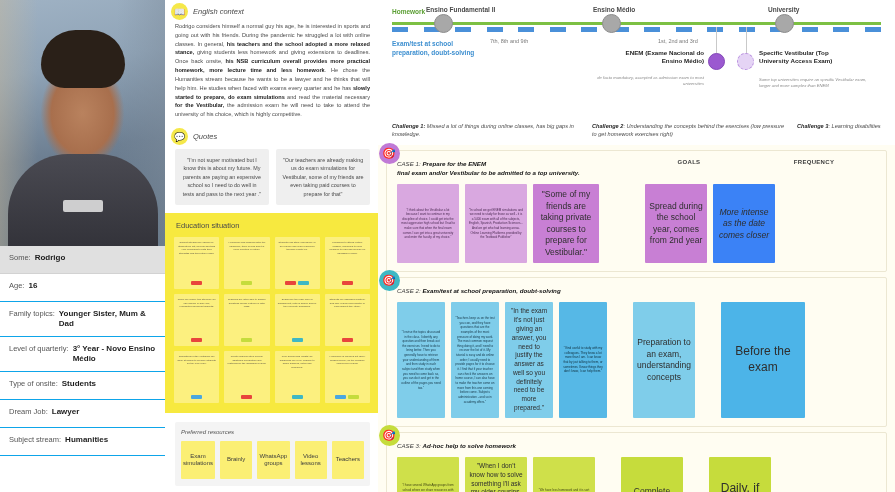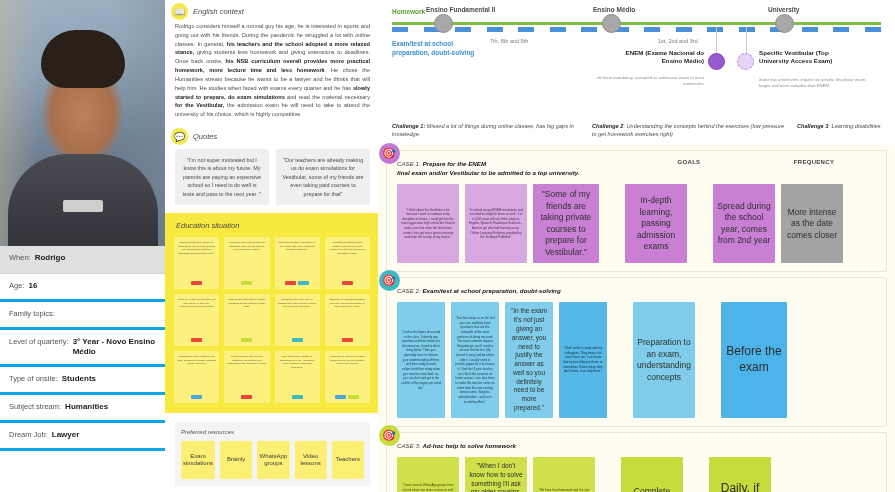--- a/index.html
+++ b/index.html
@@ -36,21 +36,21 @@
     position: absolute; left: 50%; bottom: 34px; transform: translateX(-50%);
     width: 40px; height: 12px; background: #e8e8e8; border-radius: 2px; opacity: .85;
   }
   .photo .blur-l { position: absolute; left: -10px; top: 0; width: 48px; height: 246px;
     background: linear-gradient(90deg, #c8b89a, rgba(200,184,154,0)); opacity: .55; }
   .photo .blur-r { position: absolute; right: -6px; top: 0; width: 54px; height: 246px;
     background: linear-gradient(270deg, #7f8d9c, rgba(127,141,156,0)); opacity: .5; }
 
   .persona { padding: 0; }
   .p-row {
-    border-bottom: 3px solid #0ea5e9;
+    border-bottom: 1px solid #0ea5e9;
     padding: 7px 9px;
     font-size: 7.5px;
     line-height: 1.25;
     display: flex; align-items: baseline; gap: 4px;
     min-height: 28px;
   }
   .p-row.first { background: #e0e0e0; border-bottom: 1px solid #d2d2d2; }
   .p-label { color: #555; white-space: nowrap; }
   .p-value { font-weight: bold; color: #1d1d1d; font-size: 8px; }
 
@@ -77,21 +77,21 @@
     font-size: 5.4px; line-height: 1.55; color: #4a4a4a;
     text-align: center; flex: 1;
   }
 
   .edu-panel { background: #f7e93f; padding: 8px 8px 10px 9px; position: relative; }
   .edu-panel:after {
     content: ""; position: absolute; right: -24px; top: 0;
     border-top: 140px solid transparent; border-bottom: 140px solid transparent;
     border-left: 24px solid #f7e93f;
   }
-  .edu-title { font-size: 7.5px; font-style: italic; color: #4a4a4a; margin-bottom: 7px; padding-left: 2px; }
+  .edu-title { font-size: 7.5px; color: #4a4a4a; margin-bottom: 7px; padding-left: 2px; }
   .edu-grid { display: grid; grid-template-columns: repeat(4, 1fr); gap: 5px; }
   .note {
     background: #fcf07f; border-radius: 1px; padding: 4px 3px;
     min-height: 52px; display: flex; flex-direction: column;
     justify-content: space-between; align-items: center;
   }
   .note-txt {
     font-size: 2.5px; line-height: 1.5; color: #5a5343; text-align: center;
     width: 100%; word-break: break-word;
   }
@@ -153,21 +153,21 @@
   .cards { display: flex; gap: 6px; margin-top: 7px; align-items: stretch; }
   .card { border-radius: 1px; padding: 5px 4px; display: flex;
     align-items: center; justify-content: center; text-align: center; }
   .card.q { font-size: 3px; line-height: 1.55; }
   .card.big { font-size: 8.5px; line-height: 1.35; color: #2e2e2e; }
   .card.xl { font-size: 12px; line-height: 1.3; color: #2e2e2e; }
   .gap { width: 14px; flex: none; }
 
   .p-light { background: #d9a8e0; color: #4b2a52; }
   .p-mid   { background: #c87fd4; color: #3e1f46; }
-  .p-dark  { background: #a3a3a3; color: #ffffff; }
+  .p-dark  { background: #3b82f6; color: #ffffff; font-style: italic; }
   .b-light { background: #7fcdea; color: #17384a; }
   .b-mid   { background: #56b8e6; color: #10303f; }
   .b-dark  { background: #4cb4e8; color: #0e2c3b; }
   .l-light { background: #cfe04a; color: #3f4512; }
   .l-mid   { background: #c6dc3c; color: #3a4010; }
 </style>
 </head>
 <body>
 
 <div class="board">
@@ -175,45 +175,46 @@
   <div class="col-photo">
     <div class="photo">
       <div class="blur-l"></div>
       <div class="blur-r"></div>
       <div class="hair"></div>
       <div class="torso"></div>
       <div class="stripe"></div>
     </div>
     <div class="persona">
       <div class="p-row first">
-        <span class="p-label">When:</span>
+        <span class="p-label">Some:</span>
         <span class="p-value">Rodrigo</span>
       </div>
       <div class="p-row">
         <span class="p-label">Age:</span>
         <span class="p-value">16</span>
       </div>
       <div class="p-row">
         <span class="p-label">Family topics:</span>
+        <span class="p-value">Younger Sister, Mum &amp; Dad</span>
       </div>
       <div class="p-row">
         <span class="p-label">Level of quarterly:</span>
         <span class="p-value">3° Year - Novo Ensino Médio</span>
       </div>
       <div class="p-row">
         <span class="p-label">Type of onsite:</span>
         <span class="p-value">Students</span>
       </div>
       <div class="p-row">
+        <span class="p-label">Dream Job:</span>
+        <span class="p-value">Lawyer</span>
+      </div>
+      <div class="p-row">
         <span class="p-label">Subject stream:</span>
         <span class="p-value">Humanities</span>
-      </div>
-      <div class="p-row">
-        <span class="p-label">Dream Job:</span>
-        <span class="p-value">Lawyer</span>
       </div>
     </div>
   </div>
 
   <div class="col-mid">
 
     <div class="sec-head">
       <span class="ico-badge">📖</span>
       <span class="sec-title">English context</span>
     </div>
@@ -385,21 +386,20 @@
           <b>final exam and/or Vestibular to be admitted to a top university.</b>
         </div>
         <div class="col-hdr col-goals" style="text-align:center">GOALS</div>
         <div class="col-hdr col-freq" style="text-align:center">FREQUENCY</div>
       </div>
       <div class="cards">
         <div class="card q p-light" style="width:62px">"I think about the Vestibular a lot because I want to continue in my discipline of choice. I could get into the most aggressive high school but I had to make sure that when the final exam comes I can get into a great university and enter the faculty of my choice."</div>
         <div class="card q p-light" style="width:62px">"In school we get ENEM simulations and we need to study for those as well - it is a 5400 exam with all of the subjects, English, Spanish, Production Sciences... And we get who had learning areas. Online Learning Platforms provided by the Textbook Publisher"</div>
         <div class="card big p-mid" style="width:66px">"Some of my friends are taking private courses to prepare for Vestibular."</div>
         <div class="gap"></div>
-        <div class="card big p-mid" style="width:62px">In-depth learning, passing admission exams</div>
         <div class="gap"></div>
         <div class="card big p-mid" style="width:62px">Spread during the school year, comes from 2nd year</div>
         <div class="card big p-dark" style="width:62px">More intense as the date comes closer</div>
       </div>
     </div>
 
     <div class="case">
       <div class="case-badge teal" style="background:#3fb8c4">🎯</div>
       <div class="case-head">
         <div class="case-title">
@@ -408,21 +408,21 @@
         </div>
       </div>
       <div class="cards">
         <div class="card q b-light" style="width:48px">"I revise the topics discussed in the class. I identify any question and then break out the exercises I need to do to bring better. Then you generally have to retrieve your understanding of them and then study in each subject and then study when you need to come back so, you can do it and get in the outline of the pages you need too."</div>
         <div class="card q b-light" style="width:48px">"Teachers keep us on the test you can, and they have questions that are the examples of the most pressure of doing my work. The most common request thing doing it, and I need to recover the list of it. My tutorial is easy and do online order; I usually need to provide pages for it to choose it. I find that if your teacher can check the answers on home course, I can also have to make the teacher come on more from this one coming before come. Subjects administration - and so in academy offers."</div>
         <div class="card big b-light" style="width:48px; font-size:6.5px">"In the exam it's not just giving an answer, you need to justify the answer as well so you definitely need to be more prepared."</div>
         <div class="card q b-mid" style="width:48px">"I find useful to study with my colleagues. They know a lot more than I am. I can know that by just talking to them, or sometimes I know things they don't know, I can help them."</div>
         <div class="gap"></div>
         <div class="card big b-light" style="width:62px">Preparation to an exam, understanding concepts</div>
         <div class="gap"></div>
-        <div class="card xl b-dark" style="width:66px">Before the exam</div>
+        <div class="card xl b-dark" style="width:84px">Before the exam</div>
       </div>
     </div>
 
     <div class="case">
       <div class="case-badge lime" style="background:#c5dc3c">🎯</div>
       <div class="case-head">
         <div class="case-title">
           <span>CASE 3:</span>
           <b>Ad-hoc help to solve homework</b>
         </div>

